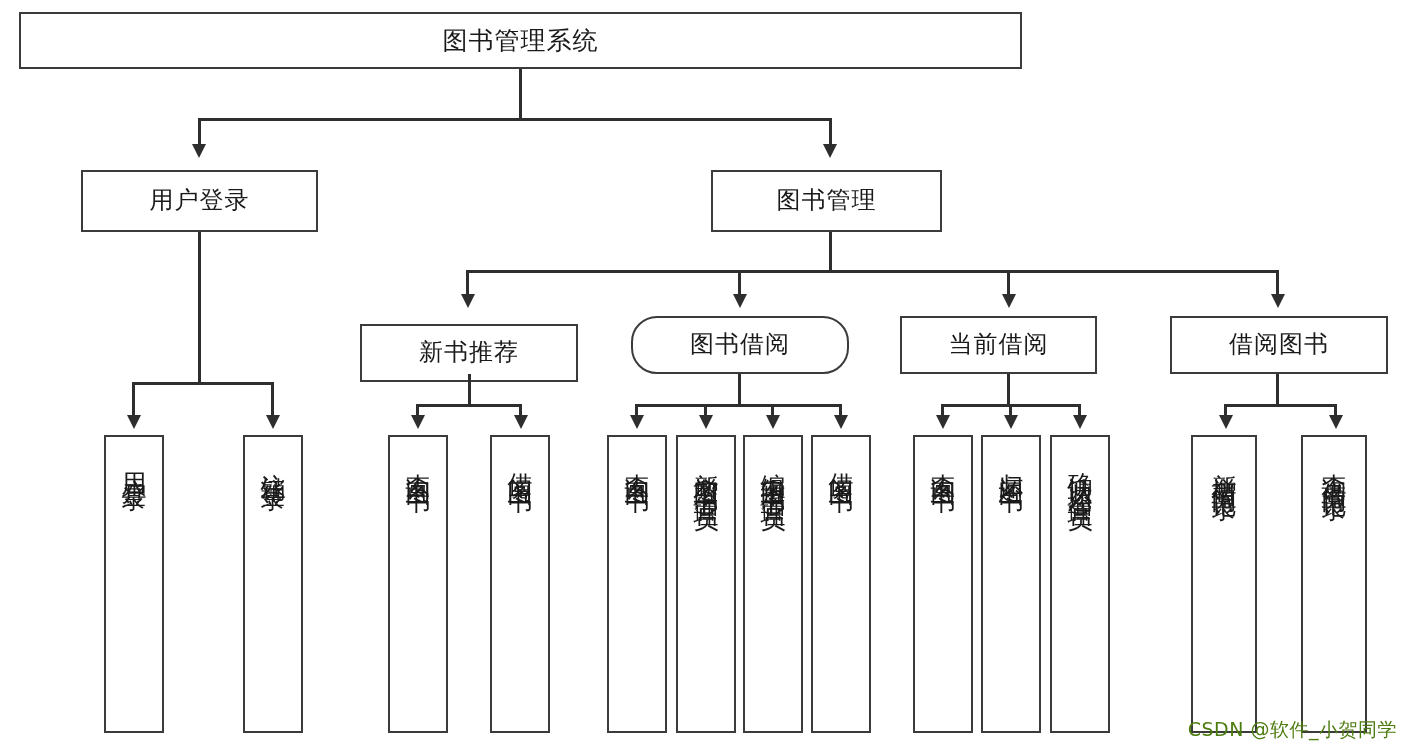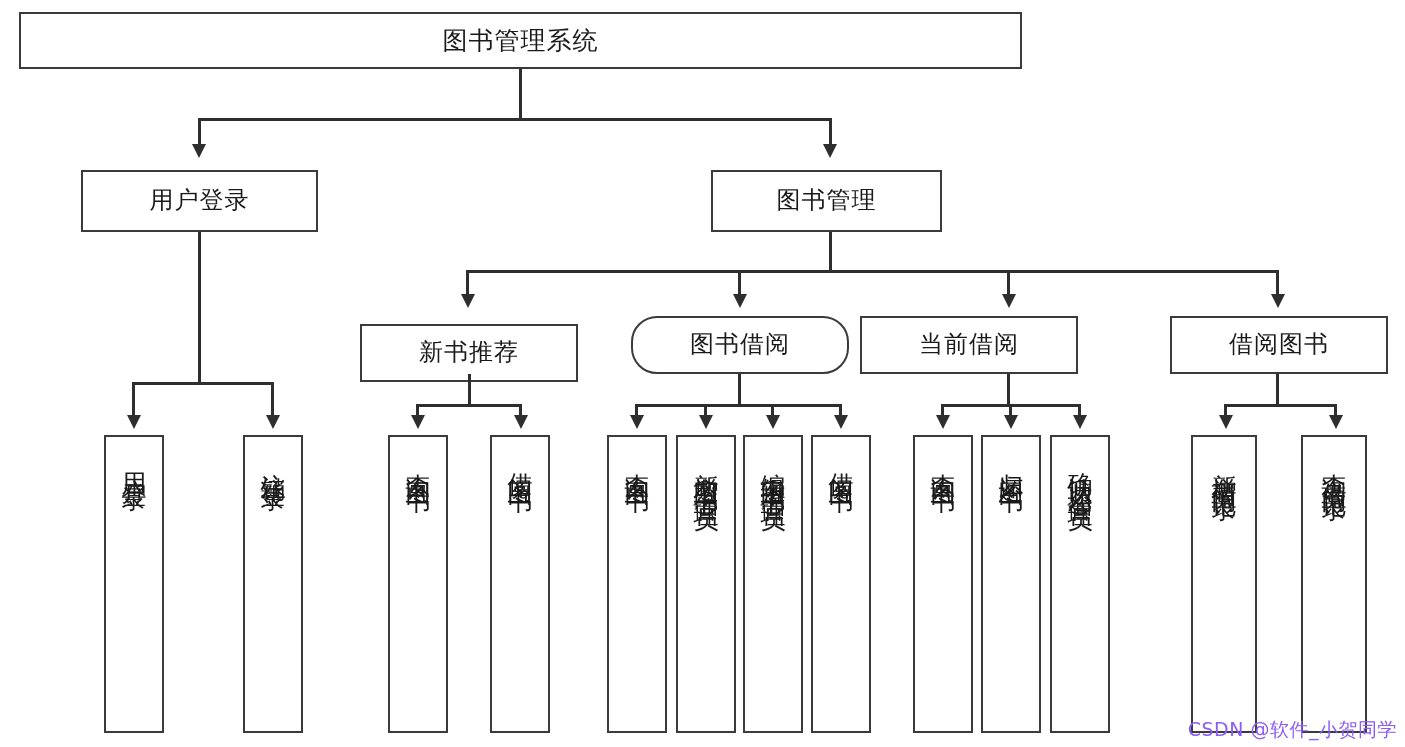--- a/index.html
+++ b/index.html
@@ -70,21 +70,21 @@
     border-right:7px solid transparent;
     border-top:14px solid #2e2e2e;
   }
 
   
   #watermark{
     position:absolute;
     right:8px;
     bottom:4px;
     font-size:19px;
-    color:#8b5cf6;
+    color:#4d7c0f;
     white-space:nowrap;
     letter-spacing:0.5px;
     pointer-events:none;
   }
 </style>
 </head>
 <body>
 
 <div id="canvas">
 
@@ -132,21 +132,21 @@
   <div class="arrow" style="left:1271px;top:294px;"></div>
 
   <div class="node horiz" style="left:360px;top:316px;width:218px;height:58px;margin-top:8px;">
     <span class="label">新书推荐</span>
   </div>
 
   <div class="node horiz" style="left:631px;top:316px;width:218px;height:58px;border-radius:26px;">
     <span class="label">图书借阅</span>
   </div>
 
-  <div class="node horiz" style="left:860px;top:316px;width:218px;height:58px;">
+  <div class="node horiz" style="left:900px;top:316px;width:197px;height:58px;">
     <span class="label">当前借阅</span>
   </div>
 
   <div class="node horiz" style="left:1170px;top:316px;width:218px;height:58px;">
     <span class="label">借阅图书</span>
   </div>
 
   <div class="edge v" style="left:468px;top:374px;height:32px;"></div>
   <div class="edge h" style="left:416px;top:404px;width:106px;"></div>
   <div class="edge v" style="left:416px;top:404px;height:13px;"></div>

